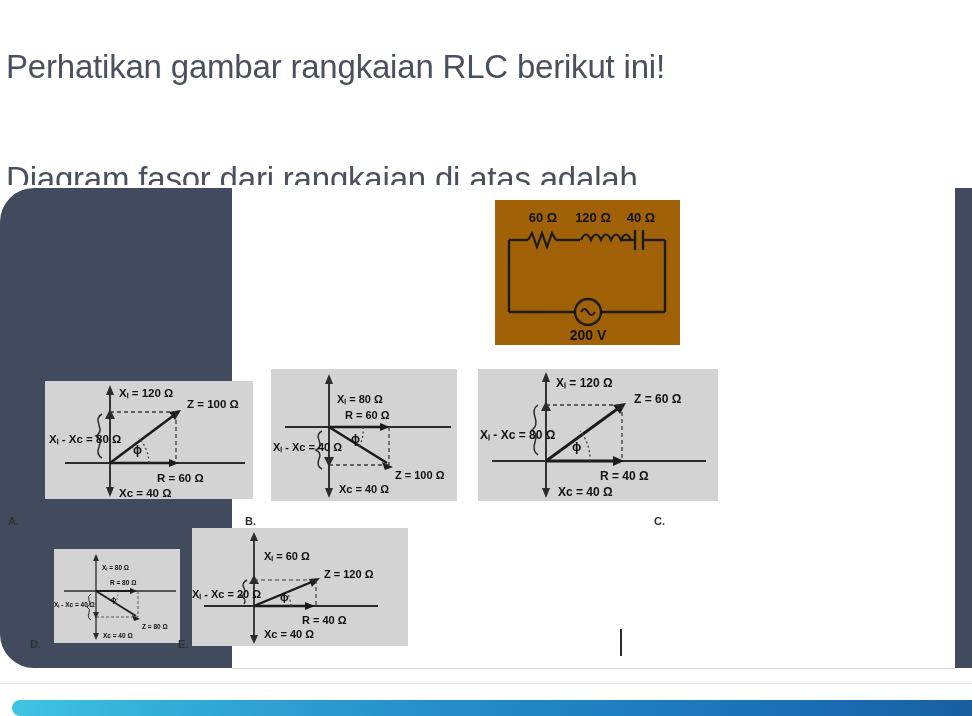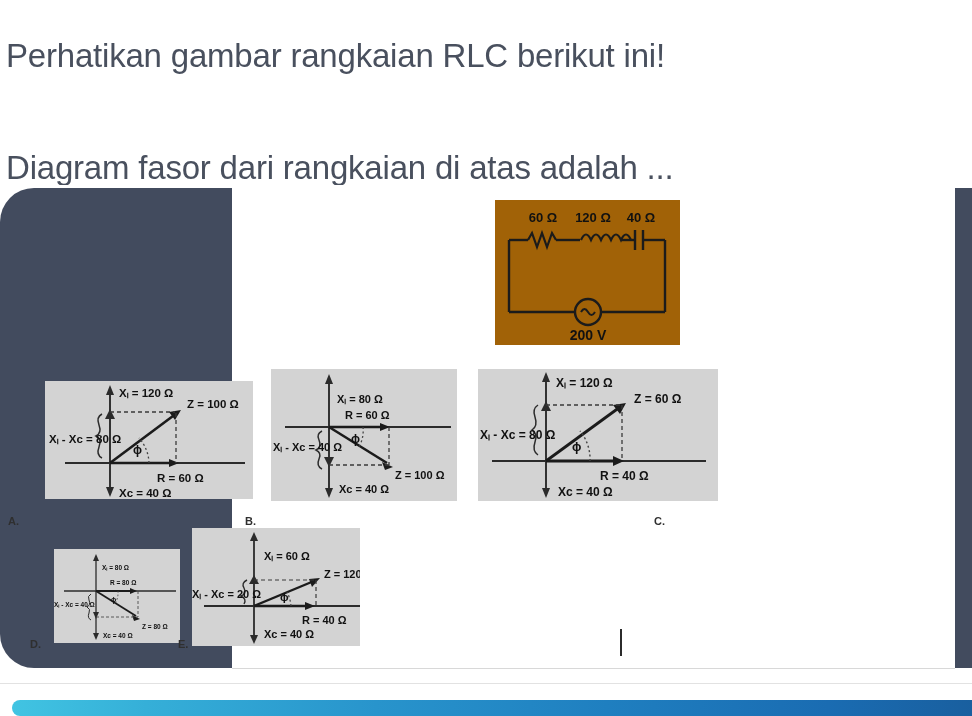--- a/index.html
+++ b/index.html
@@ -6,21 +6,21 @@
   body{
     width:972px;height:716px;
     background:#ffffff;
     font-family:"Liberation Sans", sans-serif;
     overflow:hidden;
     position:relative;
   }
 
   
   #question-block{
-    position:absolute;left:0;top:0;width:972px;height:176px;
+    position:absolute;left:0;top:11px;width:972px;height:176px;
     background:#ffffff;
     padding:0;
   }
   .q-line{
     position:absolute;left:6px;
     color:#49505e;
     font-size:33px;
     font-weight:400;
     letter-spacing:-0.2px;
     white-space:nowrap;
@@ -256,21 +256,21 @@
       <text class="ph" x="48" y="21" font-size="6.5">Xₗ = 80 Ω</text>
       <text class="ph" x="56" y="36" font-size="6.5">R = 80 Ω</text>
       <text class="ph" x="0" y="58" font-size="6.5">Xₗ - Xᴄ = 40 Ω</text>
       <text class="ph" x="88" y="80" font-size="6.5">Z = 80 Ω</text>
       <text class="ph" x="49" y="89" font-size="6.5">Xᴄ = 40 Ω</text>
       <text class="ph" x="57" y="53" font-size="7">ϕ</text>
     </svg>
   </div>
   <div class="opt-letter" style="left:30px;top:453px;">D.</div>
 
-  <div class="fig" style="left:192px;top:343px;width:168px;height:118px;">
+  <div class="fig" style="left:192px;top:343px;width:216px;height:118px;">
     <svg width="192" height="118" viewBox="0 0 192 118">
       <g stroke="#2b2b2b" stroke-width="1.8" fill="none">
         <path d="M62 8 L62 112"></path>
         <path d="M12 78 L186 78"></path>
       </g>
       <polygon points="62,4 58,13 66,13" fill="#2b2b2b"></polygon>
       <polygon points="62,116 58,107 66,107" fill="#2b2b2b"></polygon>
       <polygon points="62,47 57,56 67,56" fill="#2b2b2b"></polygon>
 
       <line x1="62" y1="78" x2="122" y2="53" stroke="#1b1b1b" stroke-width="2.4"></line>

